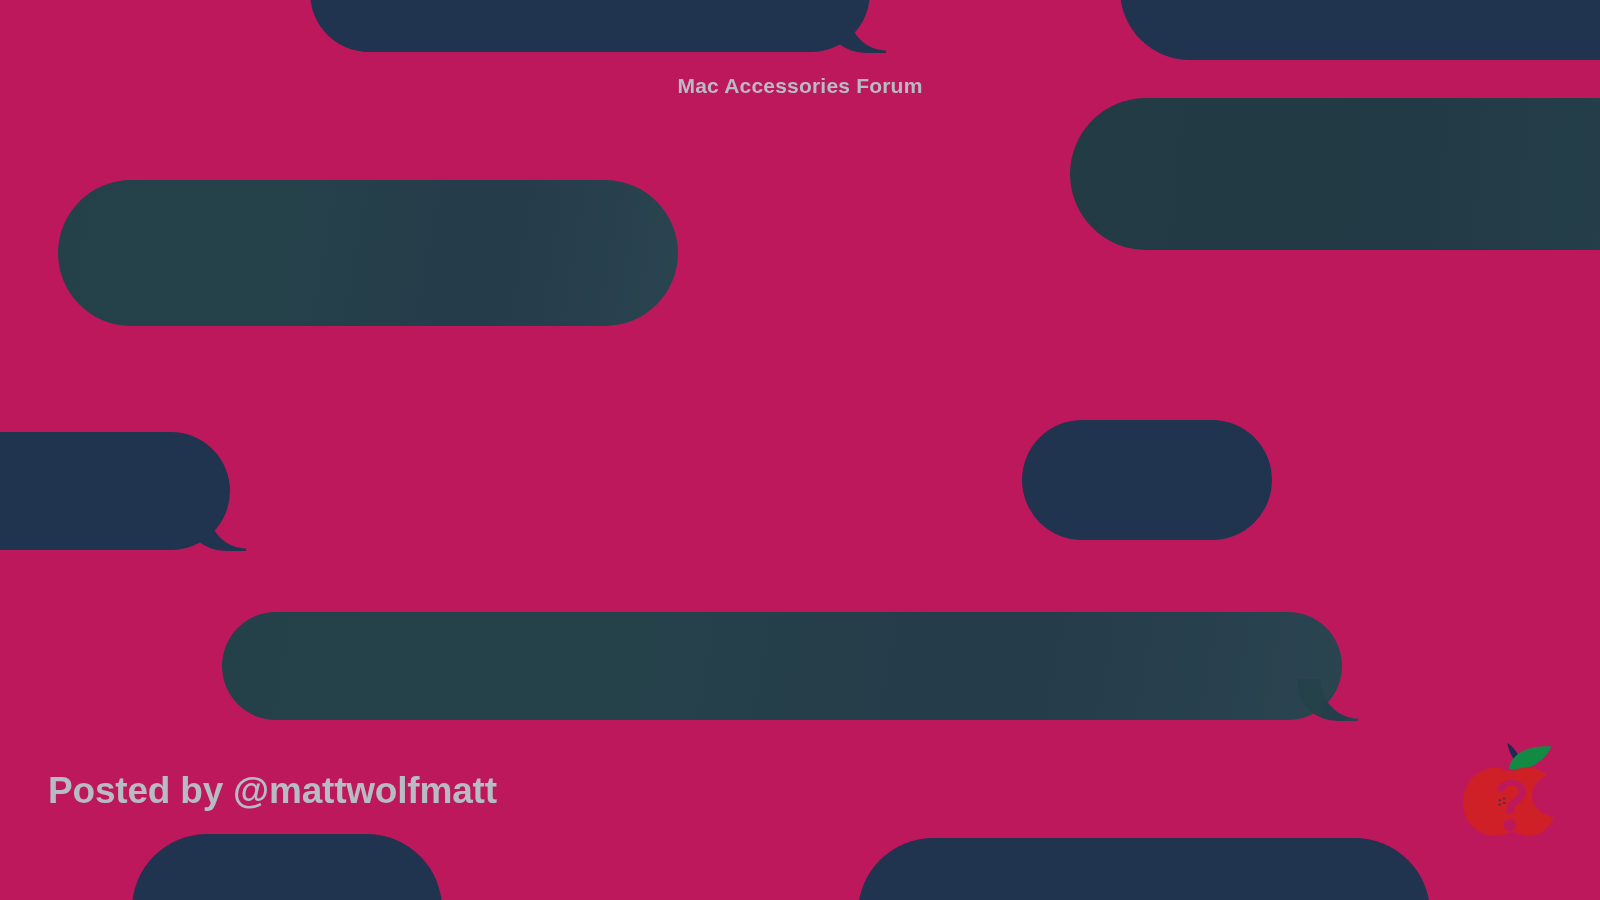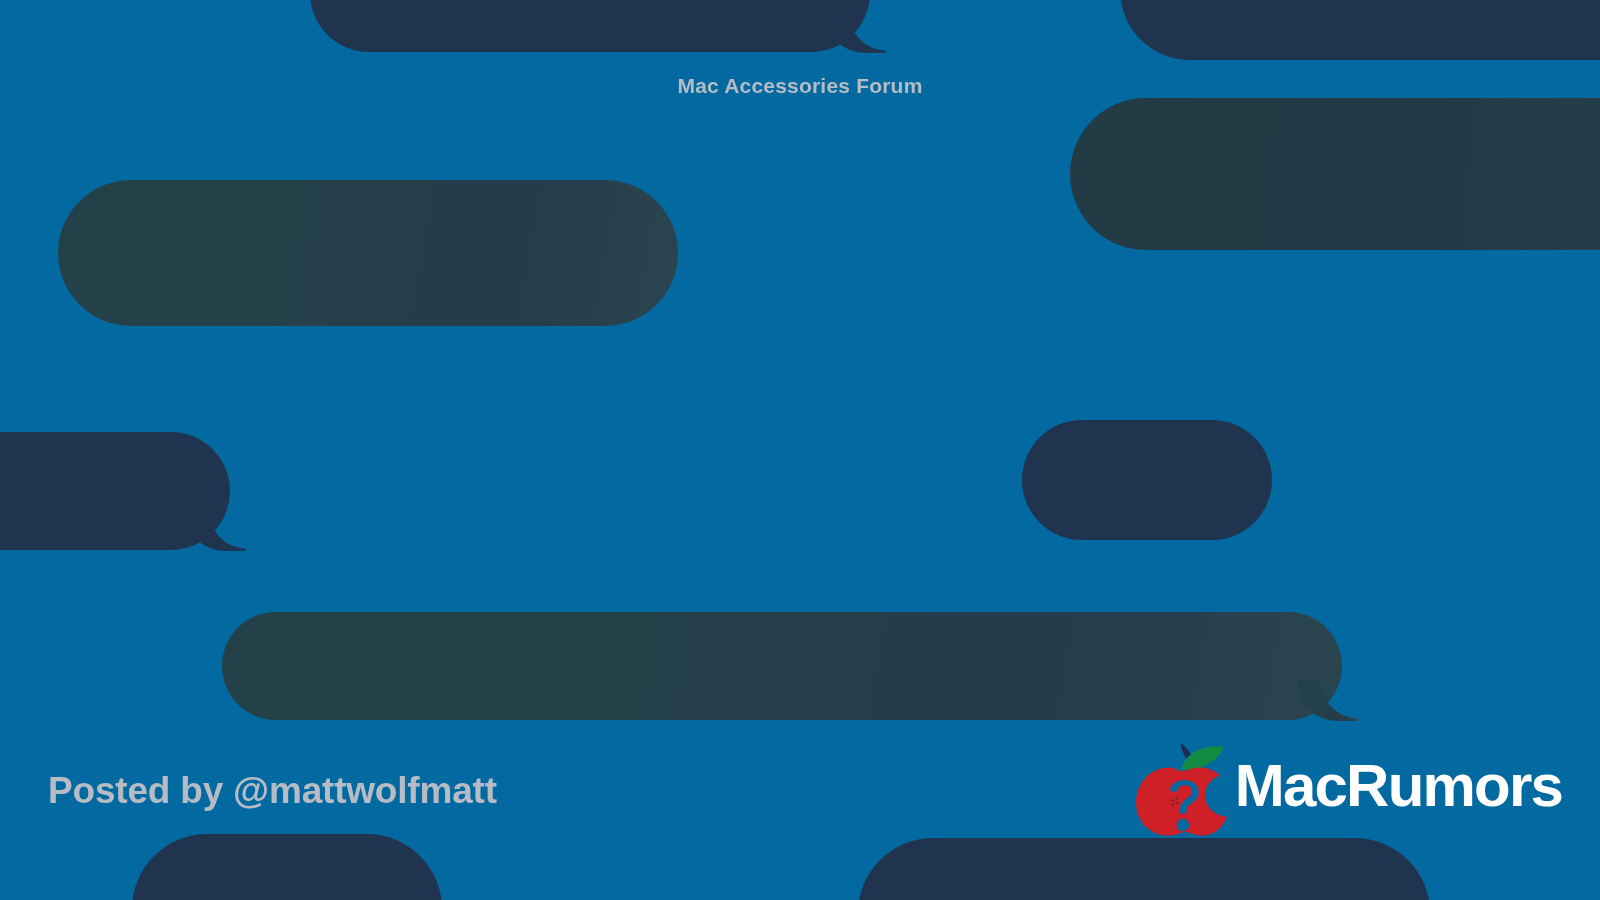--- a/index.html
+++ b/index.html
@@ -114,21 +114,21 @@
     font-weight: bold;
     letter-spacing: -1.8px;
     color: #ffffff;
     line-height: 1;
     margin-left: -4px;
   }
 </style>
 </head>
 <body>
 
-<div id="share-card" style="background: #0369a1;">
+<div id="share-card" style="background: #be185d;">
 
   <div id="bubble-layer">
       <div class="bubble b-navy tail-right" style="left: 310px; top: -66px; width: 560px; height: 118px;"></div>
       <div class="bubble b-navy" style="left: 1120px; top: -80px; width: 560px; height: 140px;"></div>
       <div class="bubble b-teal" style="left: 58px; top: 180px; width: 620px; height: 146px;"></div>
       <div class="bubble b-teal2" style="left: 1070px; top: 98px; width: 620px; height: 152px;"></div>
       <div class="bubble b-navy tail-right" style="left: -250px; top: 432px; width: 480px; height: 118px;"></div>
       <div class="bubble b-navy" style="left: 1022px; top: 420px; width: 250px; height: 120px;"></div>
       <div class="bubble b-teal tail-right" style="left: 222px; top: 612px; width: 1120px; height: 108px;"></div>
       <div class="bubble b-navy" style="left: 132px; top: 834px; width: 310px; height: 150px;"></div>
@@ -175,16 +175,15 @@
                C57 110, 54 107, 54 103
                C54 99, 57 96, 61 96 Z" fill="#cf2027"></path>
 
       <g id="logo-bite-marks" opacity="0.55" fill="#1d2a52">
         <rect x="48" y="74" width="3" height="2"></rect>
         <rect x="53" y="72" width="3" height="2"></rect>
         <rect x="48" y="79" width="3" height="2"></rect>
         <rect x="53" y="77" width="3" height="2"></rect>
       </g>
     </svg>
-    <span id="brand-wordmark" style="color: rgb(255, 255, 255);">MacRumors</span>
   </div>
 
 </div>
 
 </body></html>

